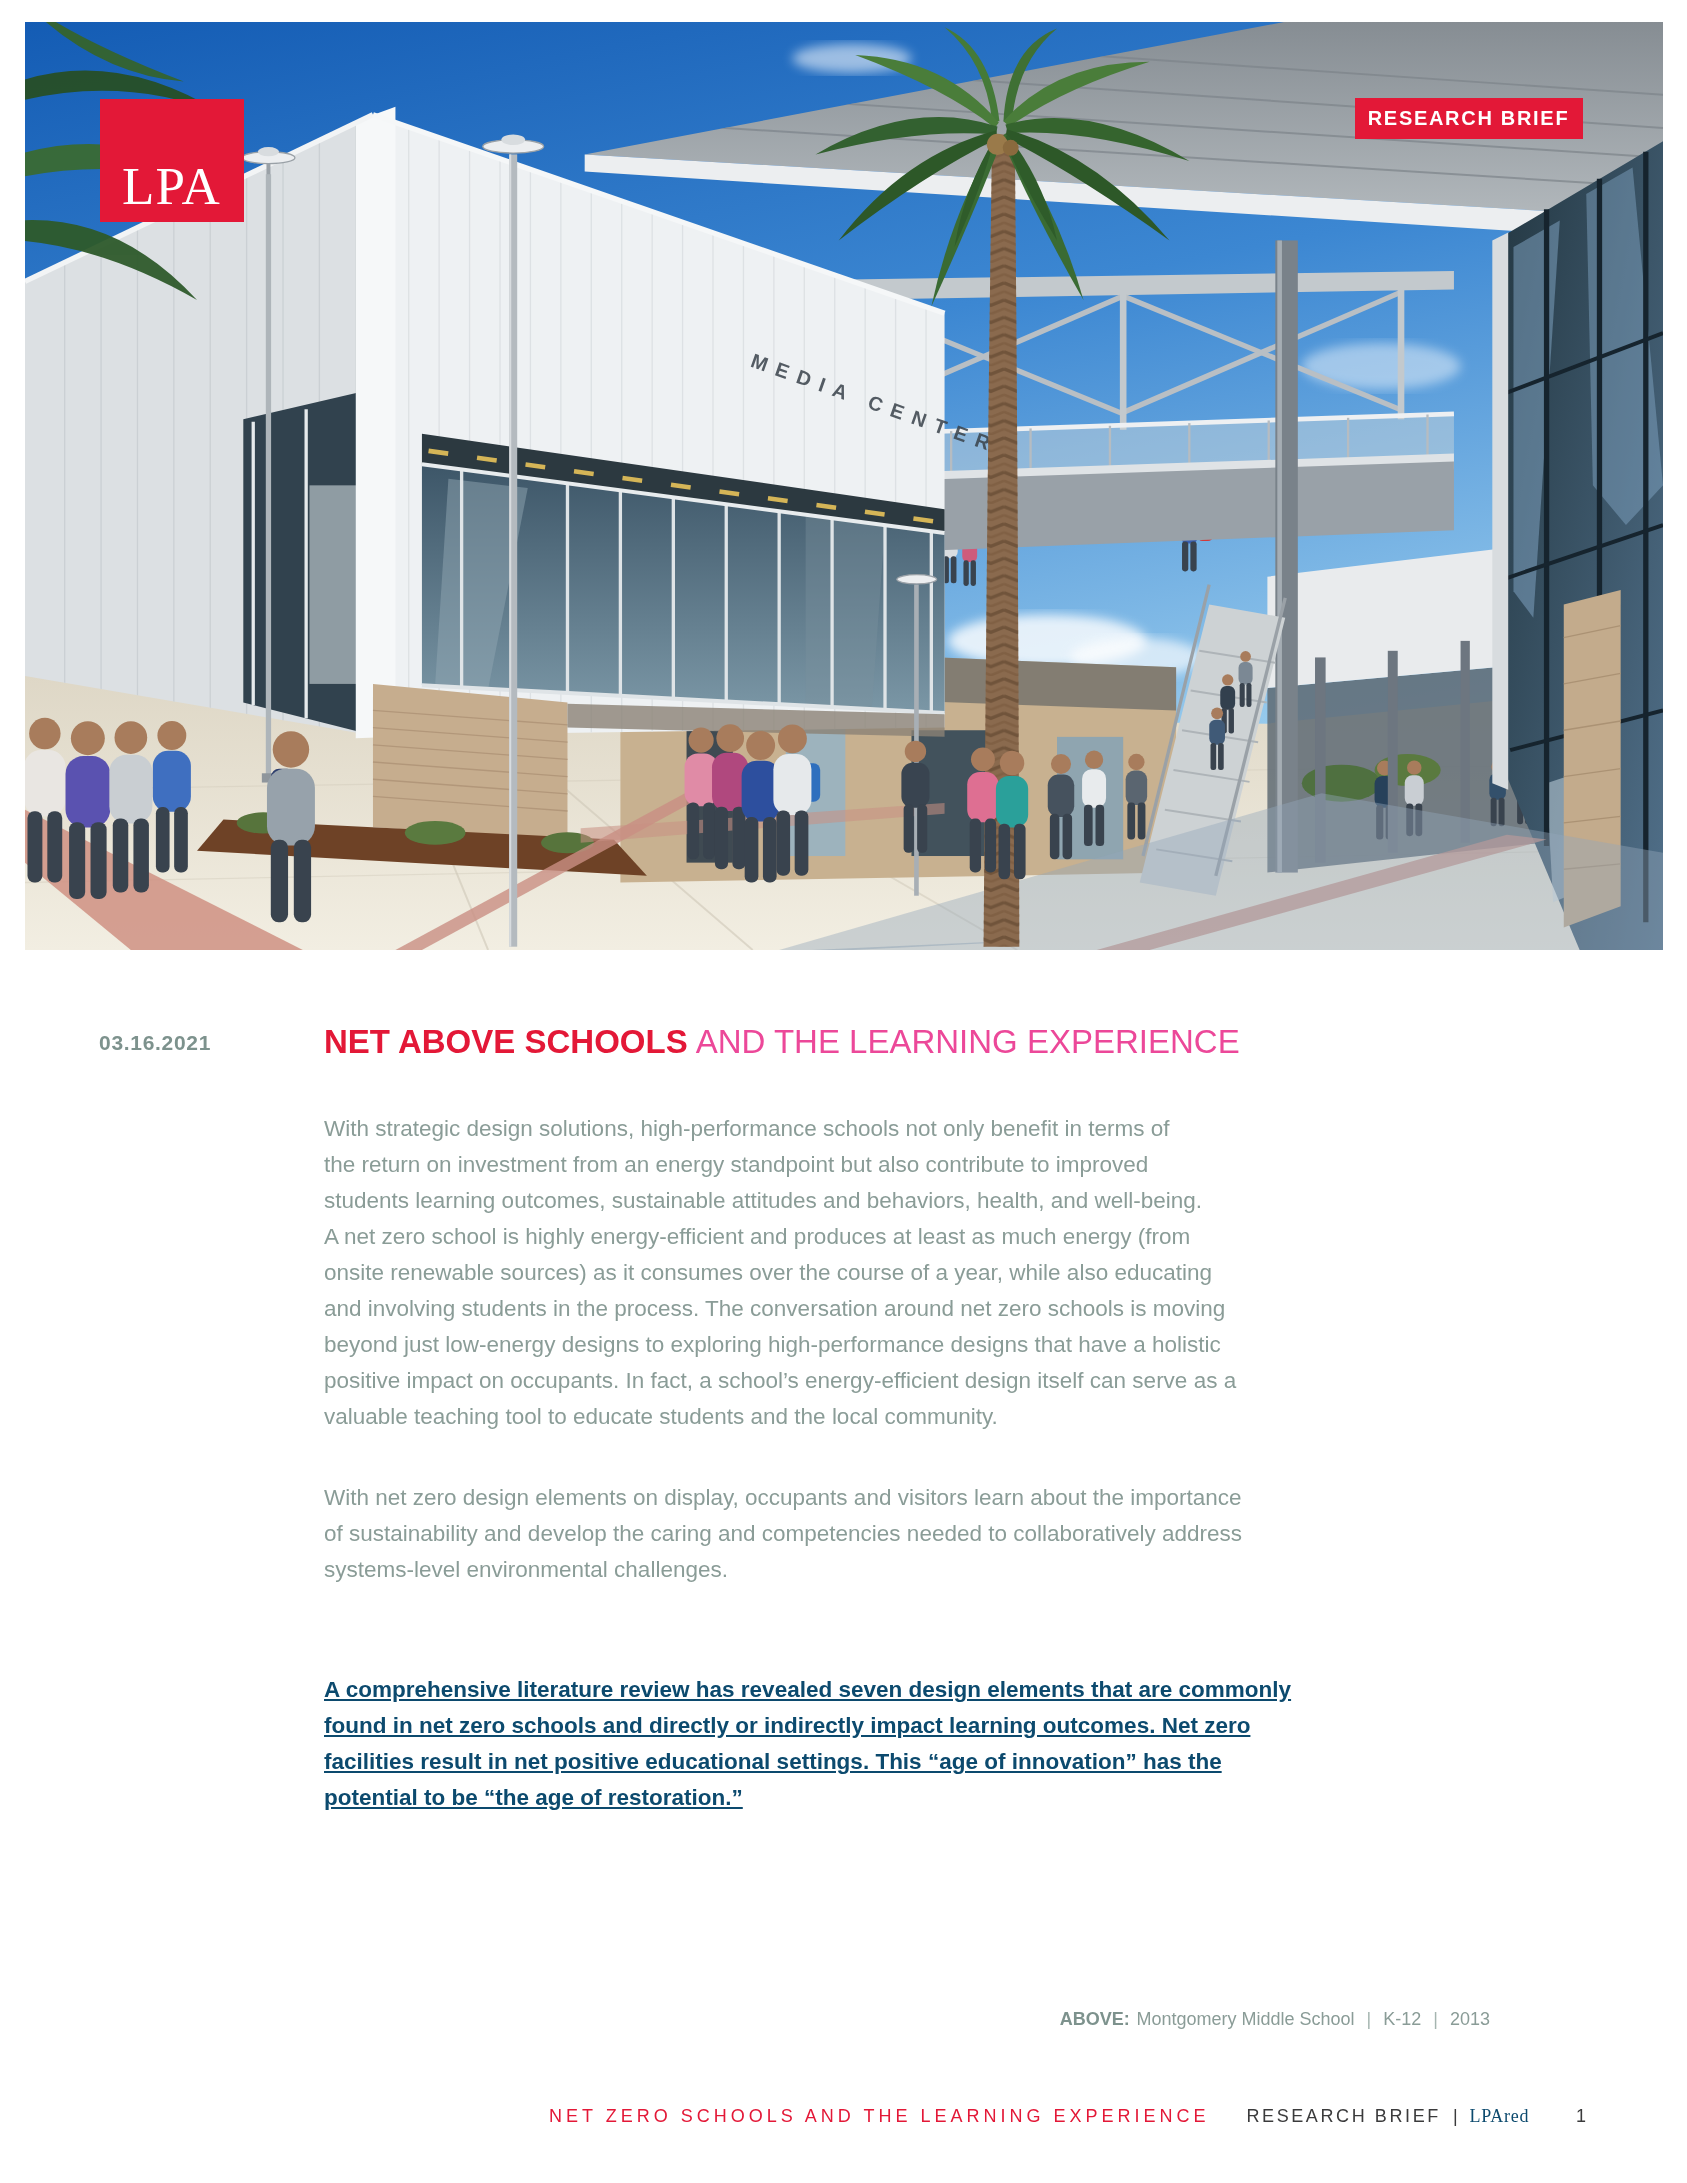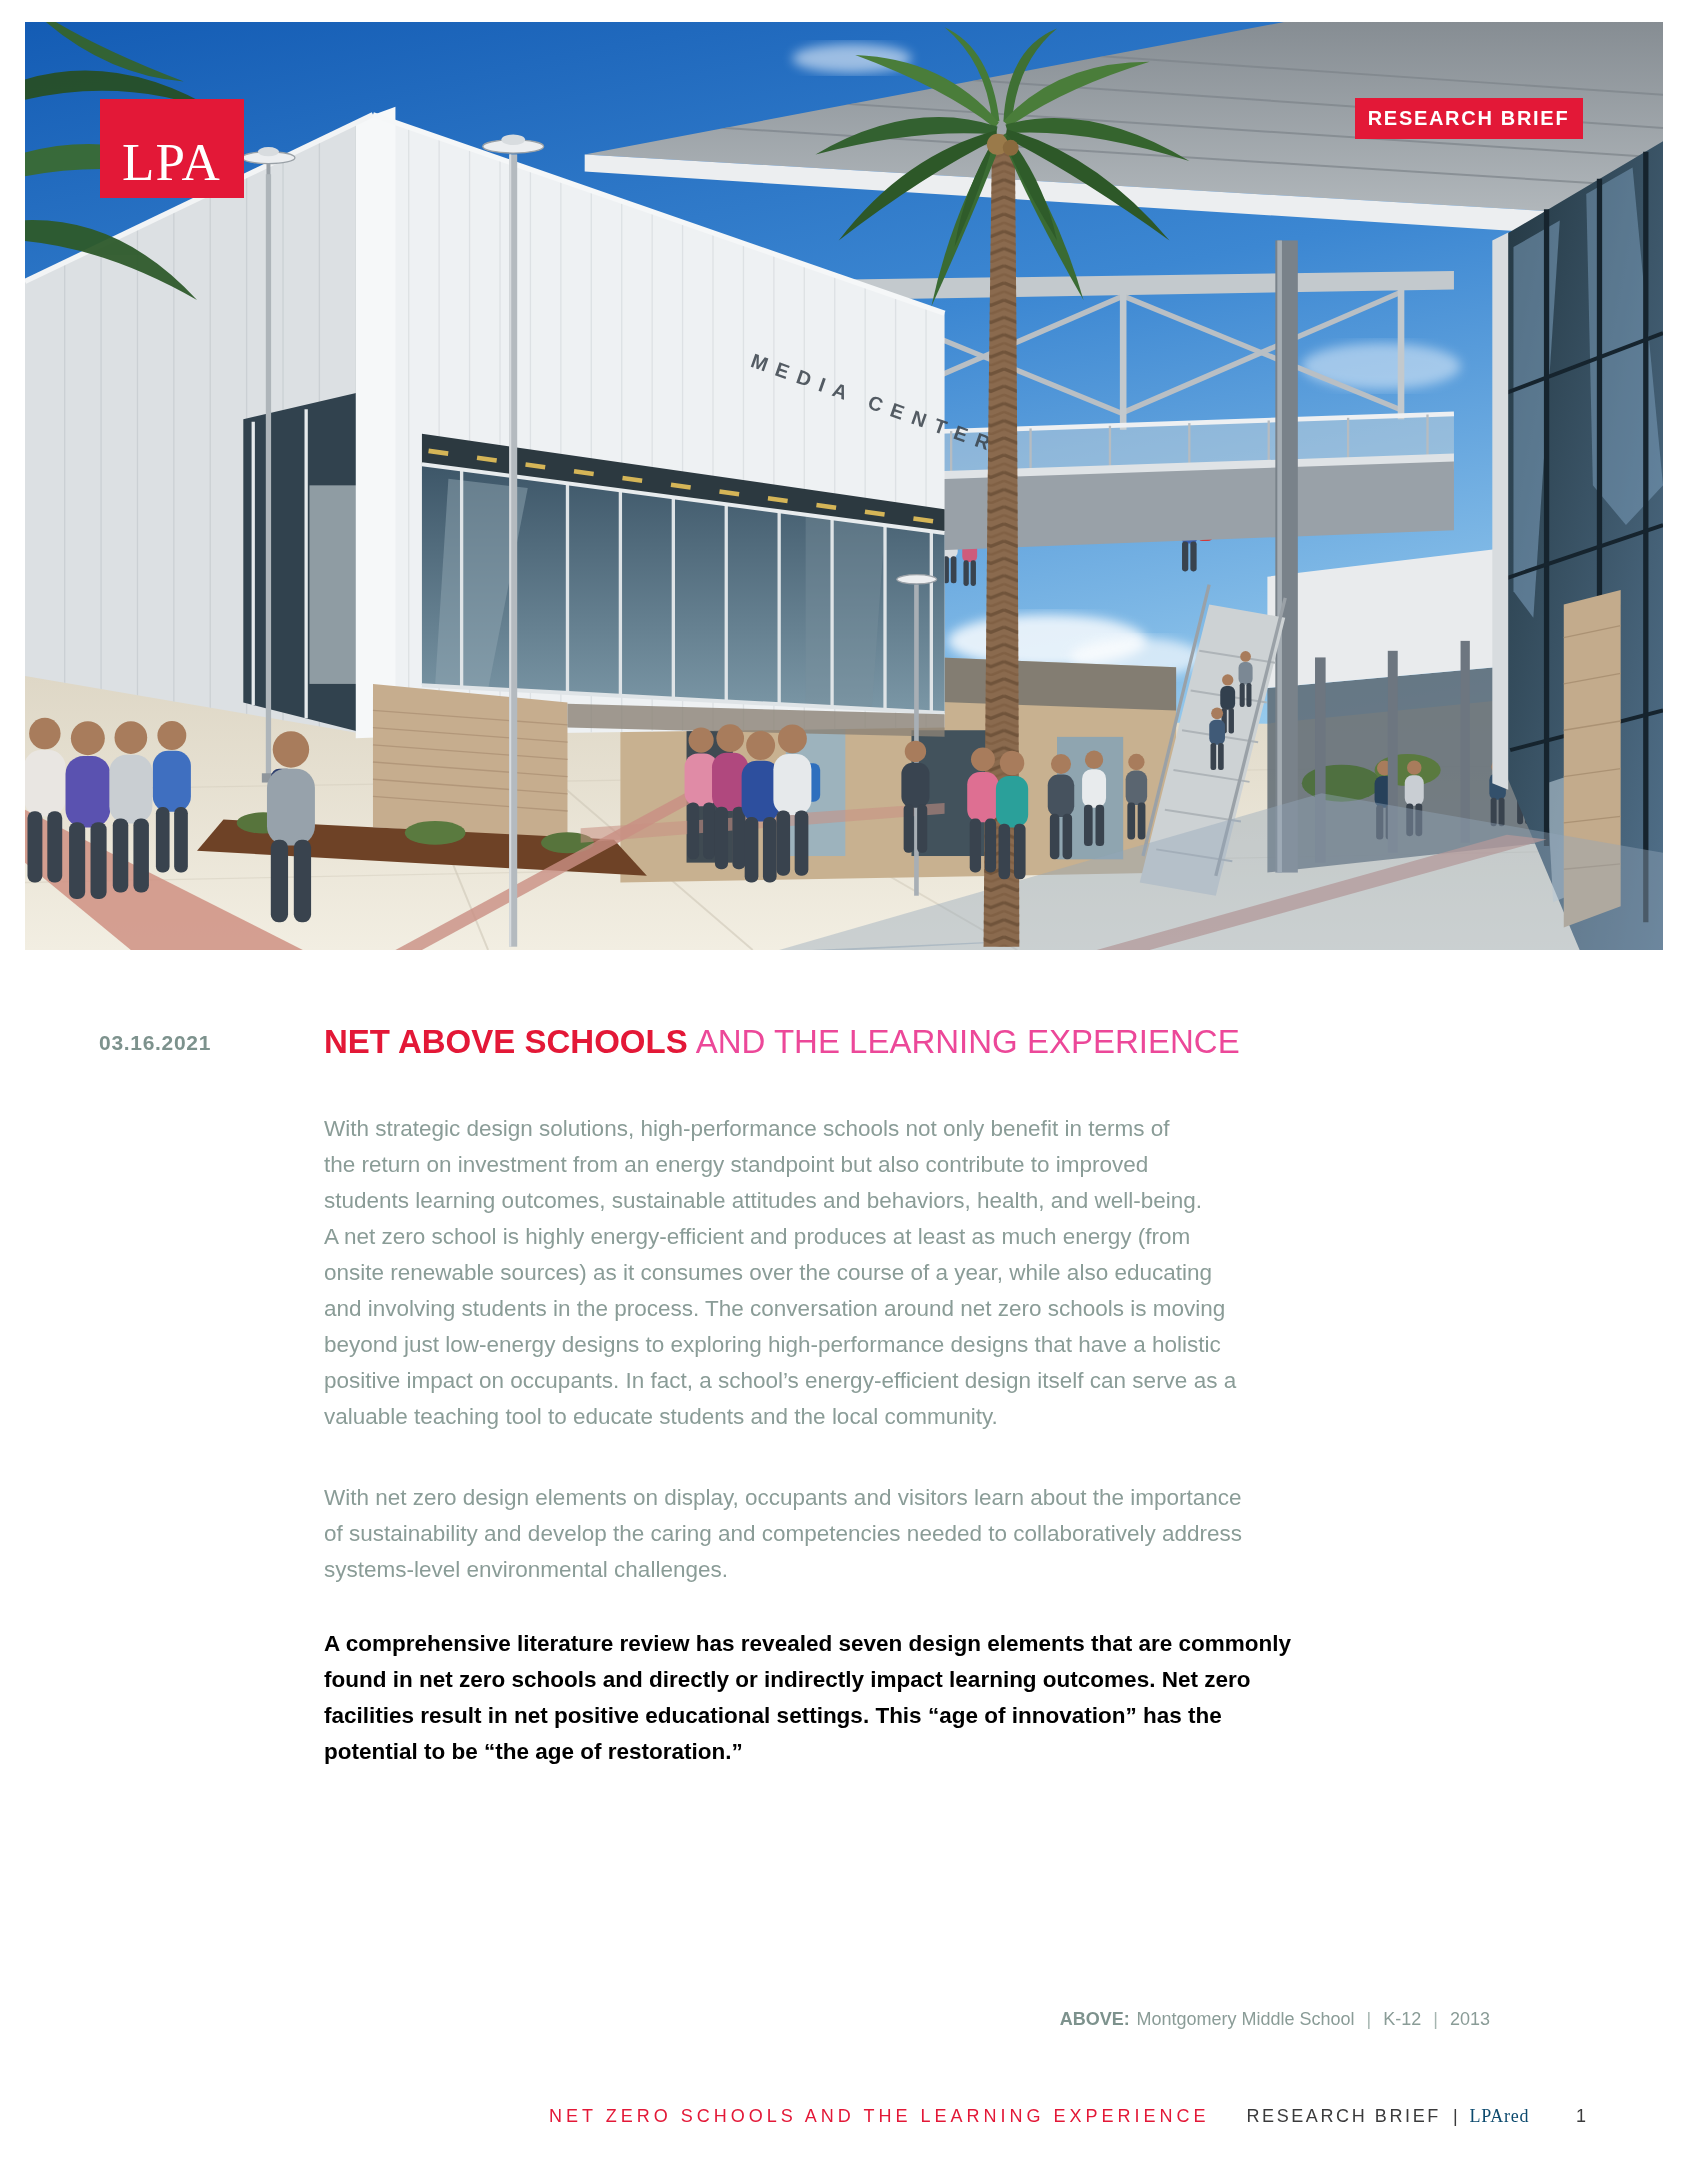--- a/index.html
+++ b/index.html
@@ -1,39 +1,39 @@
 <!DOCTYPE html>
 <html style="font-size:10.6px"><head>
 <meta charset="utf-8">
 <style>
   html,body{margin:0;padding:0;background:#ffffff;}
   .page{position:relative;width:1687px;height:2183px;background:#ffffff;overflow:hidden;
         font-family:"Liberation Sans",sans-serif;}
   
   .hero{position:absolute;left:24.5px;top:22px;width:1638px;height:928px;margin:0;overflow:hidden;}
   .scene{position:absolute;left:0;top:0;width:100%;height:100%;display:block;}
-  .logo{position:absolute;left:75px;top:77px;width:144px;height:99px;background:#e31837;
+  .logo{position:absolute;left:75px;top:77px;width:144px;height:123px;background:#e31837;
         display:flex;align-items:flex-end;justify-content:center;}
   .logo span{font-family:"Liberation Serif",serif;color:#ffffff;font-size:53px;line-height:1;
         padding-bottom:9.3px;letter-spacing:1.3px;}
   .badge{position:absolute;left:1330px;top:76px;width:228px;height:41px;background:#e31837;
         display:flex;align-items:center;justify-content:center;}
   .badge span{color:#ffffff;font-size:20px;font-weight:bold;letter-spacing:1.7px;}
   
   .date{position:absolute;left:99px;top:1031px;font-size:21px;font-weight:bold;
         color:#7d928d;letter-spacing:0.7px;}
   .title{position:absolute;left:324px;top:1024px;margin:0;font-size:33px;line-height:1.1;
         white-space:nowrap;font-weight:normal;}
   .title-red{color:#e31837;font-weight:bold;}
   .title-dark{color:#ec4899;font-weight:normal;margin-left:8px;}
   .para{position:absolute;left:324px;width:1224px;margin:0;font-size:22.5px;line-height:36px;
         color:#8a9c97;white-space:pre-line;}
   .p1{top:1111px;}
   .p2{top:1480px;}
-  .p3{top:1626px;font-weight:bold;color:#000000;}
+  .p3{top:1672px;font-weight:bold;color:#0c4a6e;text-decoration:underline;}
   
   .caption{position:absolute;right:197px;top:2009px;font-size:18px;color:#8a9c97;white-space:nowrap;}
   .cap-label{font-weight:bold;color:#7d928d;margin-right:6.6px;}
   .cap-pipe{color:#a5b5b0;margin:0 12px;}
   
   .footer{position:absolute;left:549px;top:2106px;width:1037px;display:flex;align-items:baseline;
         font-size:18px;white-space:nowrap;}
   .f-red{color:#e31837;letter-spacing:4px;}
   .f-brief{color:#3b3b3c;letter-spacing:2.6px;margin-left:37px;}
   .f-pipe{color:#3b3b3c;margin:0 12px;font-weight:300;}

